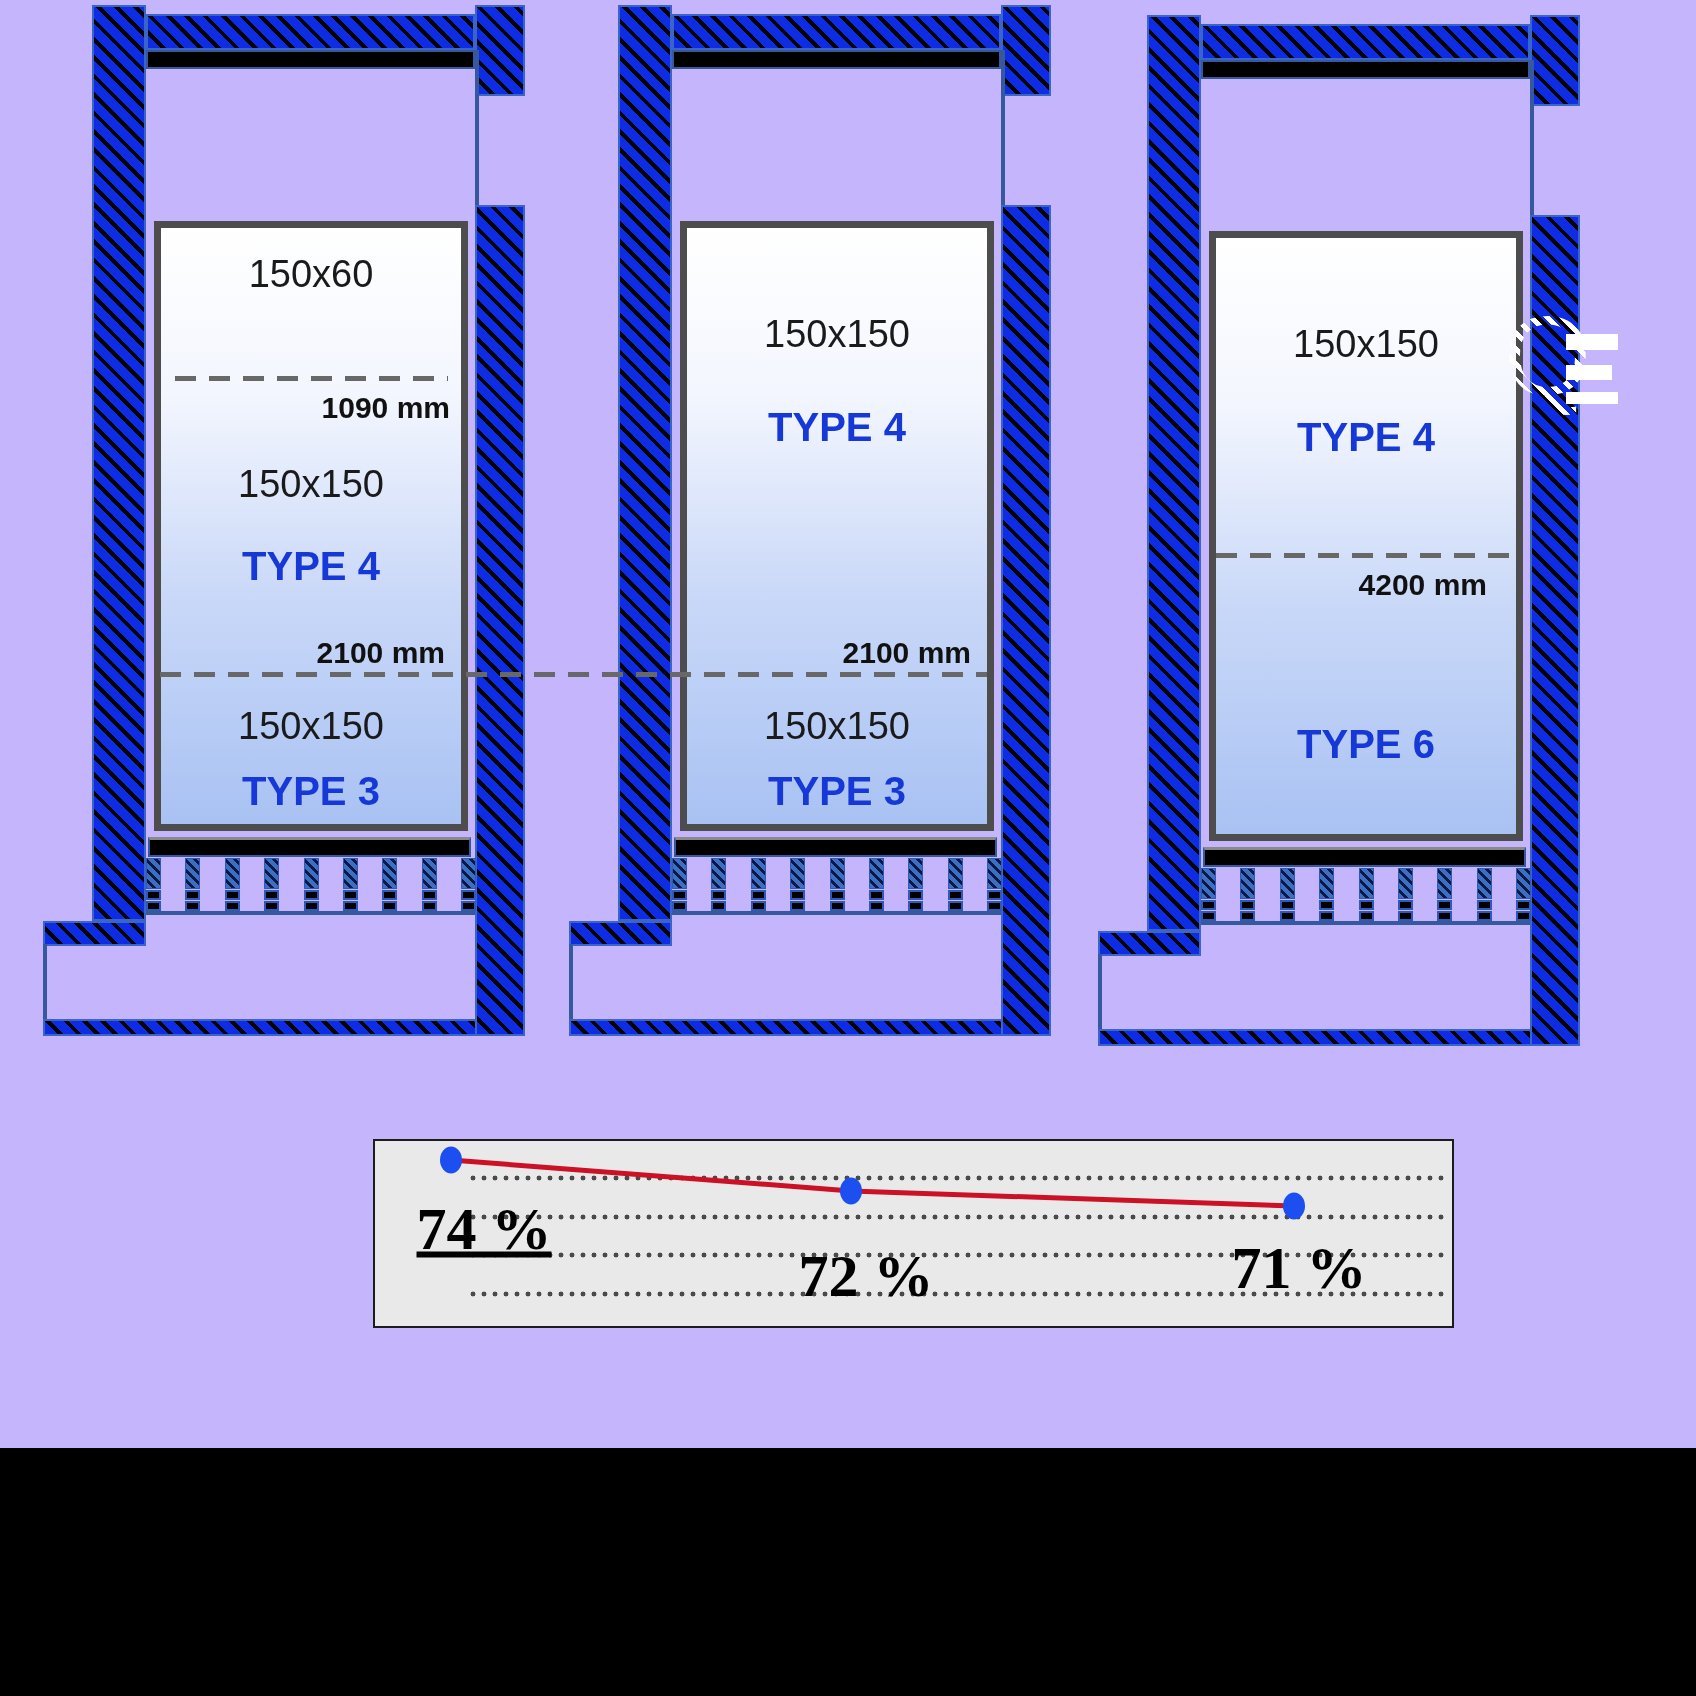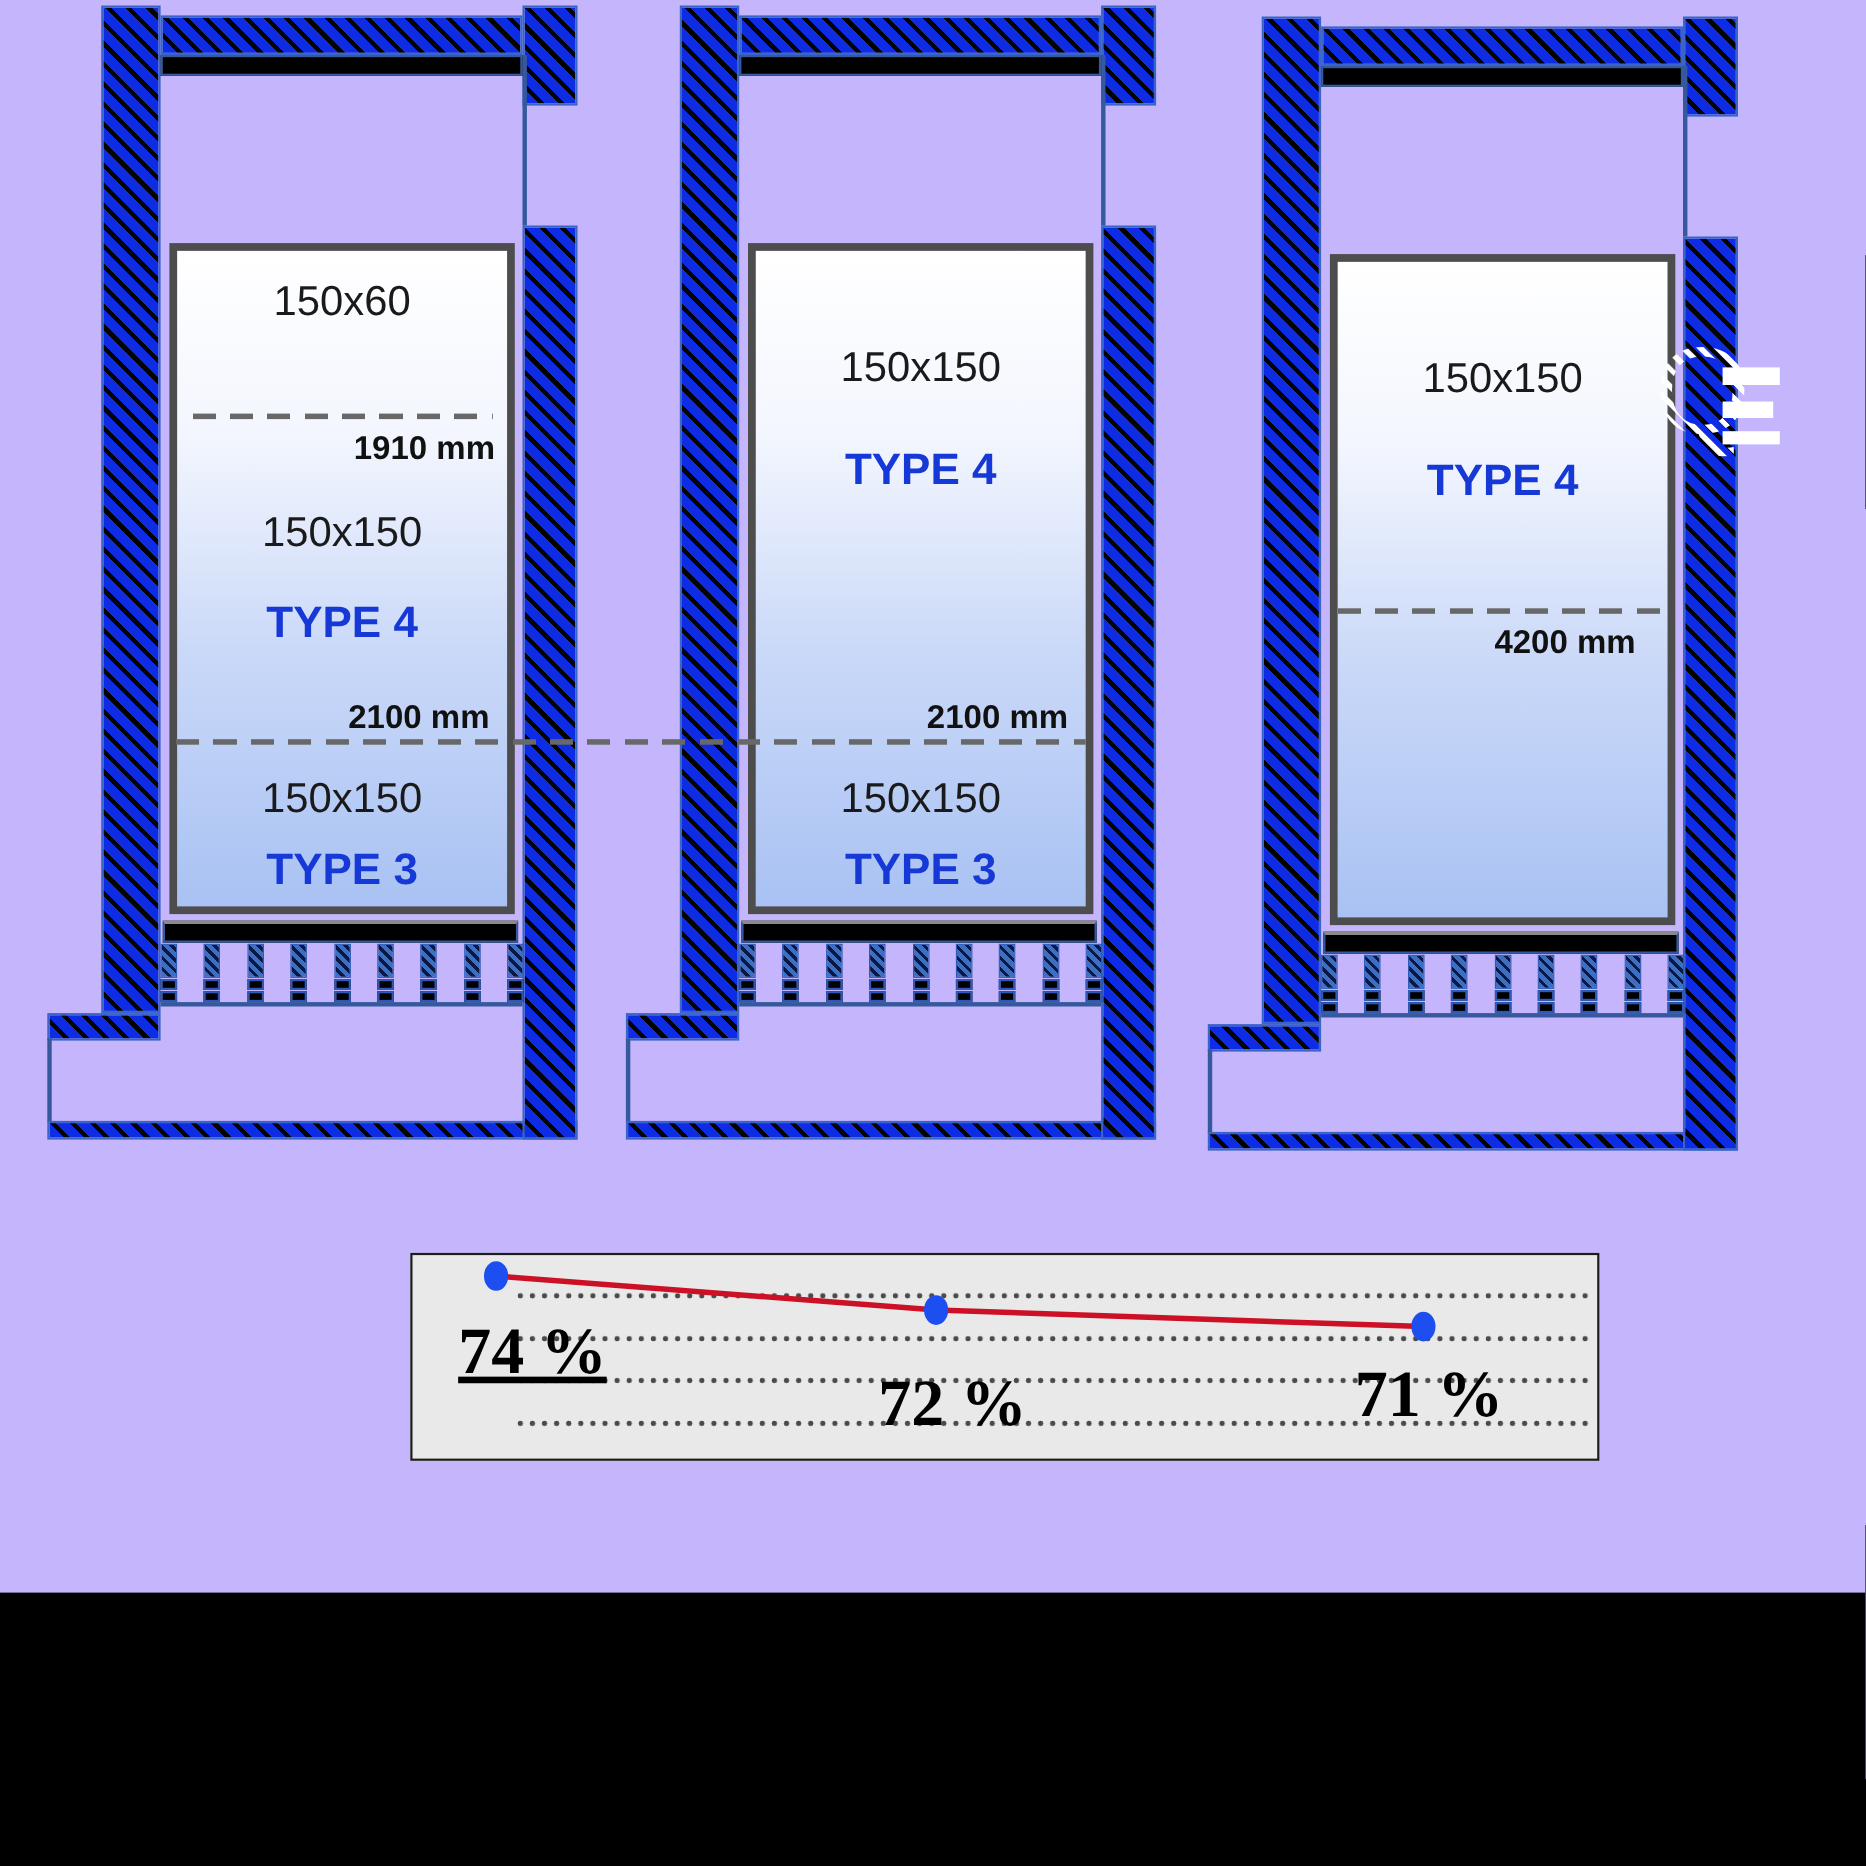--- a/index.html
+++ b/index.html
@@ -97,21 +97,21 @@
     <div class="left-edge-line"></div>
     <div class="hatch floor"></div>
     <div class="hatch rwall-top"></div>
     <div class="hatch rwall-bot"></div>
     <div class="rwall-line"></div>
     <div class="hatch lid"></div>
     <div class="lid-strip"></div>
     <div class="pack">
       <div class="t-size s1size">150x60</div>
       <div class="dashline d1"></div>
-      <div class="t-mm m1">1910 mm</div>
+      <div class="t-mm m1">1090 mm</div>
       <div class="t-size s2size">150x150</div>
       <div class="t-type s2type">TYPE 4</div>
       <div class="t-mm m2">2100 mm</div>
       <div class="t-size s3size">150x150</div>
       <div class="t-type s3type">TYPE 3</div>
     </div>
     <div class="bottom-bar"></div>
     <div class="grate">
         <div class="post" style="left: 0px;">
           <div class="post-hatch"></div>
@@ -238,20 +238,21 @@
     <div class="hatch rwall-top"></div>
     <div class="hatch rwall-bot"></div>
     <div class="rwall-line"></div>
     <div class="hatch lid"></div>
     <div class="lid-strip"></div>
     <div class="pack">
       <div class="t-size s1size">150x150</div>
       <div class="t-type s1type">TYPE 4</div>
       <div class="dashline d3"></div>
       <div class="t-mm m3">4200 mm</div>
+      <div class="t-type s2type">TYPE 6</div>
     </div>
     <div class="bottom-bar"></div>
     <div class="grate">
         <div class="post" style="left: 0px;">
           <div class="post-hatch"></div>
           <div class="post-seg r1"></div>
           <div class="post-seg r2"></div>
         </div>
         <div class="post" style="left: 39px;">
           <div class="post-hatch"></div>

